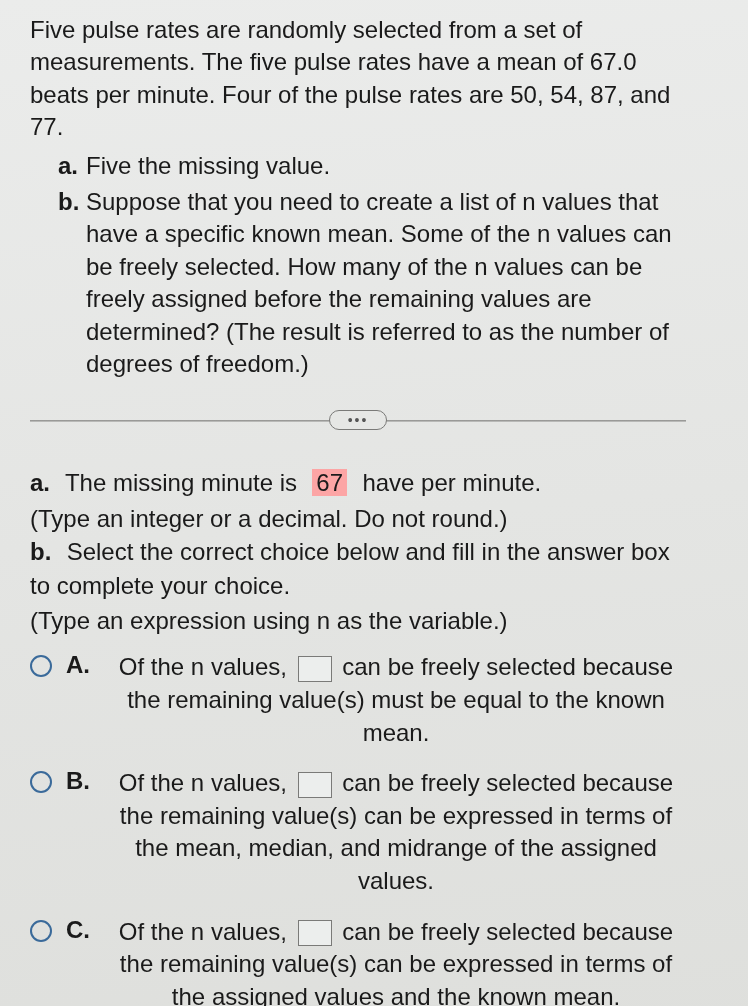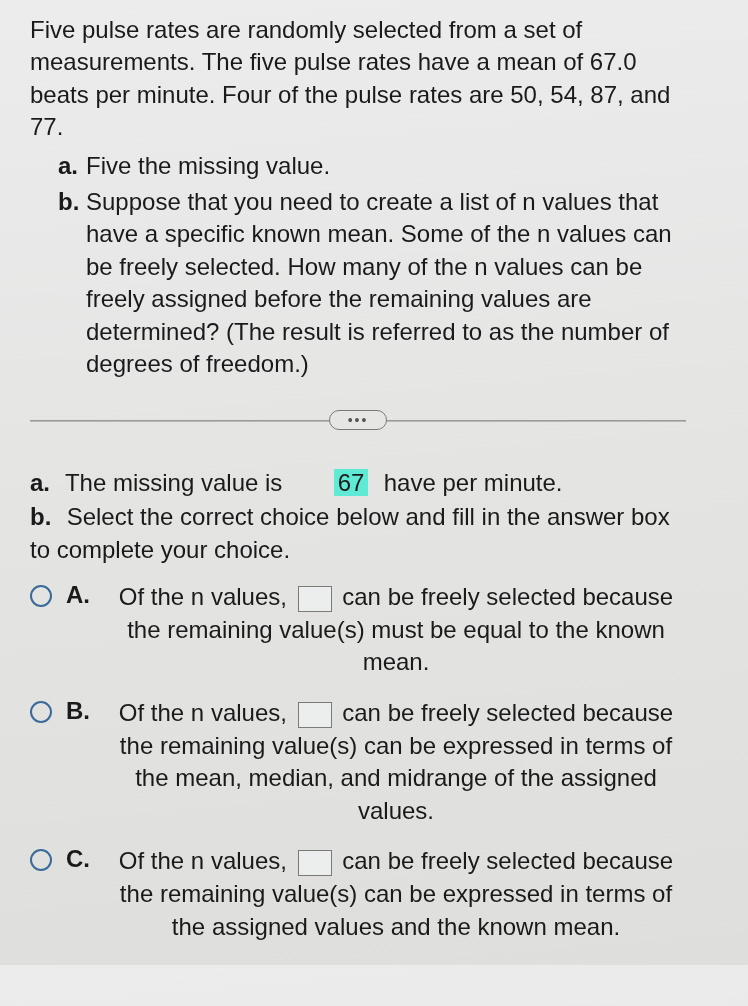--- a/index.html
+++ b/index.html
@@ -63,23 +63,22 @@
     font-size: 14px;
     letter-spacing: 2px;
     color: #555;
     cursor: pointer;
   }
   .answer {
     font-size: 24px;
     line-height: 1.4;
   }
   .hi-value {
-    background: #5eead4;
+    background: #fca5a5;
     padding: 0 4px;
-    margin-left: 36px;
   }
   .instr {
     font-size: 24px;
     line-height: 1.38;
     margin-top: 2px;
   }
   .part-b {
   }
   .options {
     margin-top: 14px;
@@ -143,33 +142,35 @@
   </div>
 
   <div class="divider-wrap">
     <div class="divider-line"></div>
     <div class="divider-pill">•••</div>
   </div>
 
   <div class="answer">
     <b>a.</b>
     <span class="spacer"></span>
-    <span>The missing value is</span>
+    <span>The missing minute is</span>
     <span class="spacer"></span>
     <span class="hi-value">67</span>
     <span class="spacer"></span>
     <span>have per minute.</span>
   </div>
+  <div class="instr">(Type an integer or a decimal. Do not round.)</div>
 
   <div class="part-b">
     <div class="answer">
       <b>b.</b>
       <span class="spacer"></span>
       <span>Select the correct choice below and fill in the answer box to complete your choice.</span>
     </div>
+    <div class="instr">(Type an expression using n as the variable.)</div>
 
     <div class="options">
 
       <div class="option">
         <div class="radio"></div>
         <div class="opt-label">A.</div>
         <div class="opt-text">
           <span>Of the n values,</span>
           <span class="inline-input"></span>
           <span>can be freely selected because the remaining value(s) must be equal to the known mean.</span>

